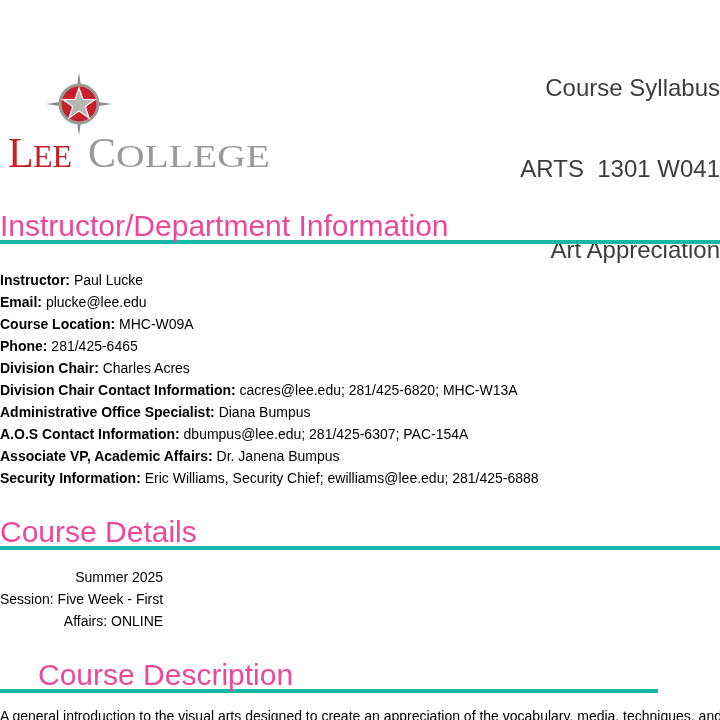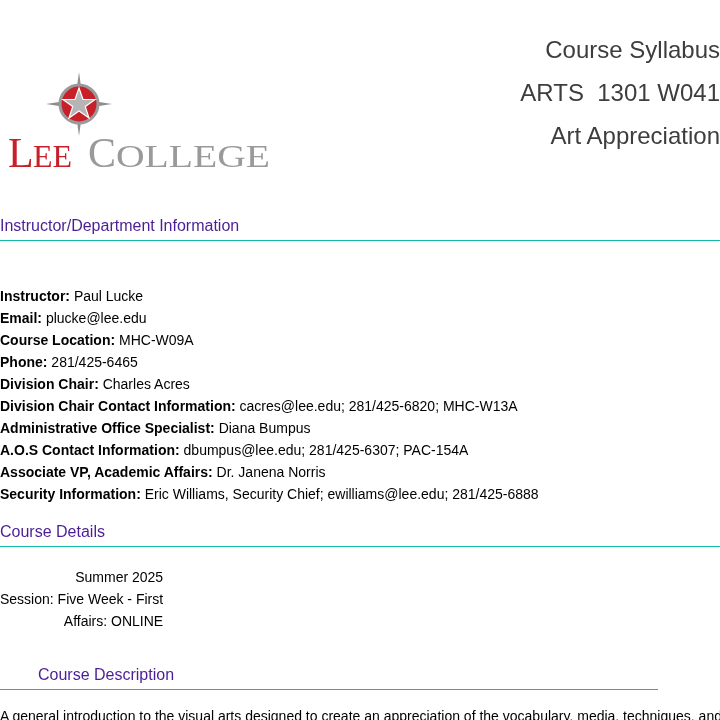--- a/index.html
+++ b/index.html
@@ -33,39 +33,40 @@
     position: absolute;
     right: 0;
     top: 28px;
     text-align: right;
     color: #3d3d3d;
   }
   .title-line {
     font-size: 24px;
     line-height: 43px;
     white-space: pre;
+    margin-top: 38px;
   }
   .title-line.bold { font-weight: normal; }
   .section-heading {
-    font-size: 16px;
+    font-size: 30px;
     font-weight: normal;
-    color: #4c1d95;
+    color: #ec4899;
     margin: 0;
     padding: 0;
-    border-bottom: 1px solid #14b8a6;
+    border-bottom: 4px solid #14b8a6;
     line-height: 27px;
     padding-bottom: 1px;
   }
   .sec1 { position: absolute; top: 212px; left: 0; width: 720px; }
   .sec2 { position: absolute; top: 518px; left: 0; width: 720px; }
   .sec3 { position: absolute; top: 661px; left: 0; width: 620px; padding-left: 38px; }
   .info-list {
     position: absolute;
     left: 0;
-    top: 285px;
+    top: 269px;
     font-size: 14px;
     line-height: 22px;
   }
   .details-list {
     position: absolute;
     left: 0;
     top: 566px;
     font-size: 14px;
     line-height: 22px;
     text-align: right;
@@ -117,21 +118,21 @@
 
   <div class="info-list">
     <div class="row"><span class="lbl">Instructor:</span> <span>Paul Lucke</span></div>
     <div class="row"><span class="lbl">Email:</span> <span>plucke@lee.edu</span></div>
     <div class="row"><span class="lbl">Course Location:</span> <span>MHC-W09A</span></div>
     <div class="row"><span class="lbl">Phone:</span> <span>281/425-6465</span></div>
     <div class="row"><span class="lbl">Division Chair:</span> <span>Charles Acres</span></div>
     <div class="row"><span class="lbl">Division Chair Contact Information:</span> <span>cacres@lee.edu; 281/425-6820; MHC-W13A</span></div>
     <div class="row"><span class="lbl">Administrative Office Specialist:</span> <span>Diana Bumpus</span></div>
     <div class="row"><span class="lbl">A.O.S Contact Information:</span> <span>dbumpus@lee.edu; 281/425-6307; PAC-154A</span></div>
-    <div class="row"><span class="lbl">Associate VP, Academic Affairs:</span> <span>Dr. Janena Norris</span></div>
+    <div class="row"><span class="lbl">Associate VP, Academic Affairs:</span> <span>Dr. Janena Bumpus</span></div>
     <div class="row"><span class="lbl">Security Information:</span> <span>Eric Williams, Security Chief; ewilliams@lee.edu; 281/425-6888</span></div>
   </div>
 
   <h2 class="section-heading sec2">Course Details</h2>
 
   <div class="details-list">
     <div class="row">Summer 2025</div>
     <div class="row">Session: Five Week - First</div>
     <div class="row">Affairs: ONLINE</div>
   </div>

